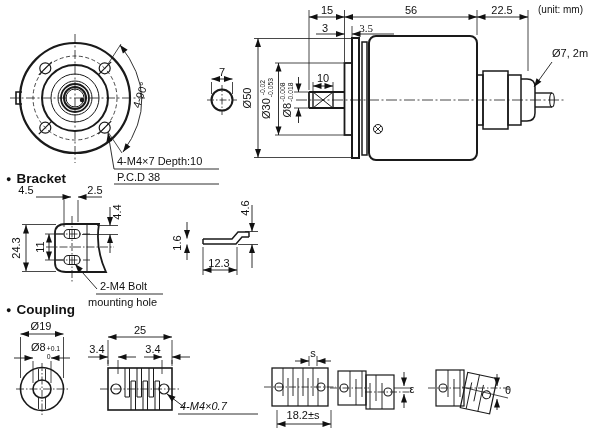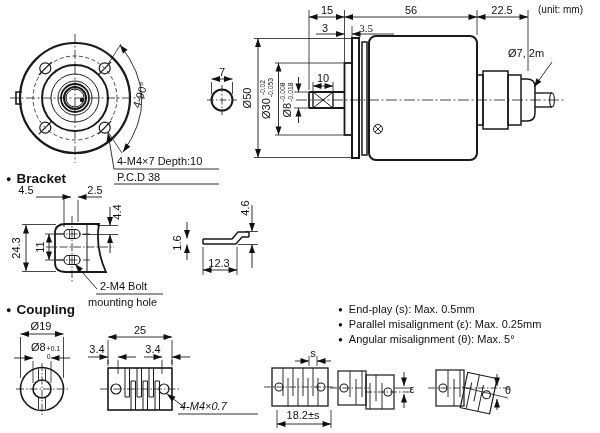--- a/index.html
+++ b/index.html
@@ -359,21 +359,21 @@
         <span>-0.053</span>
       </span>
     </div>
 <div class="t ctr rot" style="left:266px;top:93px;width:42px;height:14px;">
       <span>Ø8</span>
       <span class="tol">
         <span>-0.008</span>
         <span>-0.018</span>
       </span>
     </div>
-<div class="t" style="left:508px;top:47px;">Ø7, 2m</div>
+<div class="t" style="left:552px;top:47px;">Ø7, 2m</div>
 
 <div class="t sec" style="left:6px;top:172px;">Bracket</div>
 <div class="t ctr" style="left:15px;top:184px;width:22px;">4.5</div>
 <div class="t ctr" style="left:84px;top:184px;width:22px;">2.5</div>
 <div class="t ctr rot" style="left:4px;top:242px;width:24px;height:12px;">24.3</div>
 <div class="t ctr rot" style="left:33px;top:241px;width:14px;height:12px;">11</div>
 <div class="t ctr rot" style="left:107px;top:206px;width:20px;height:12px;">4.4</div>
 <div class="t ctr rot" style="left:167px;top:237px;width:20px;height:12px;">1.6</div>
 <div class="t ctr" style="left:204px;top:257px;width:30px;">12.3</div>
 <div class="t ctr rot" style="left:235px;top:202px;width:20px;height:12px;">4.6</div>
@@ -388,17 +388,14 @@
       </span></div>
 <div class="t ctr" style="left:128px;top:324px;width:24px;">25</div>
 <div class="t ctr" style="left:86px;top:343px;width:22px;">3.4</div>
 <div class="t ctr" style="left:142px;top:343px;width:22px;">3.4</div>
 <div class="t" style="left:180px;top:400px;font-style:italic;">4-M4×0.7</div>
 <div class="t ctr" style="left:281px;top:409px;width:44px;">18.2±s</div>
 <div class="t ctr" style="left:307px;top:347px;width:12px;">s</div>
 <div class="t ctr" style="left:406px;top:383px;width:12px;">ε</div>
 <div class="t ctr" style="left:502px;top:384px;width:12px;">θ</div>
 
-<div class="t note" style="left:338px;top:303px;">End-play (s): Max. 0.5mm</div>
-<div class="t note" style="left:338px;top:318px;">Parallel misalignment (ε): Max. 0.25mm</div>
-<div class="t note" style="left:338px;top:333px;">Angular misalignment (θ): Max. 5°</div>
 
 </div>
 
 </body></html>

